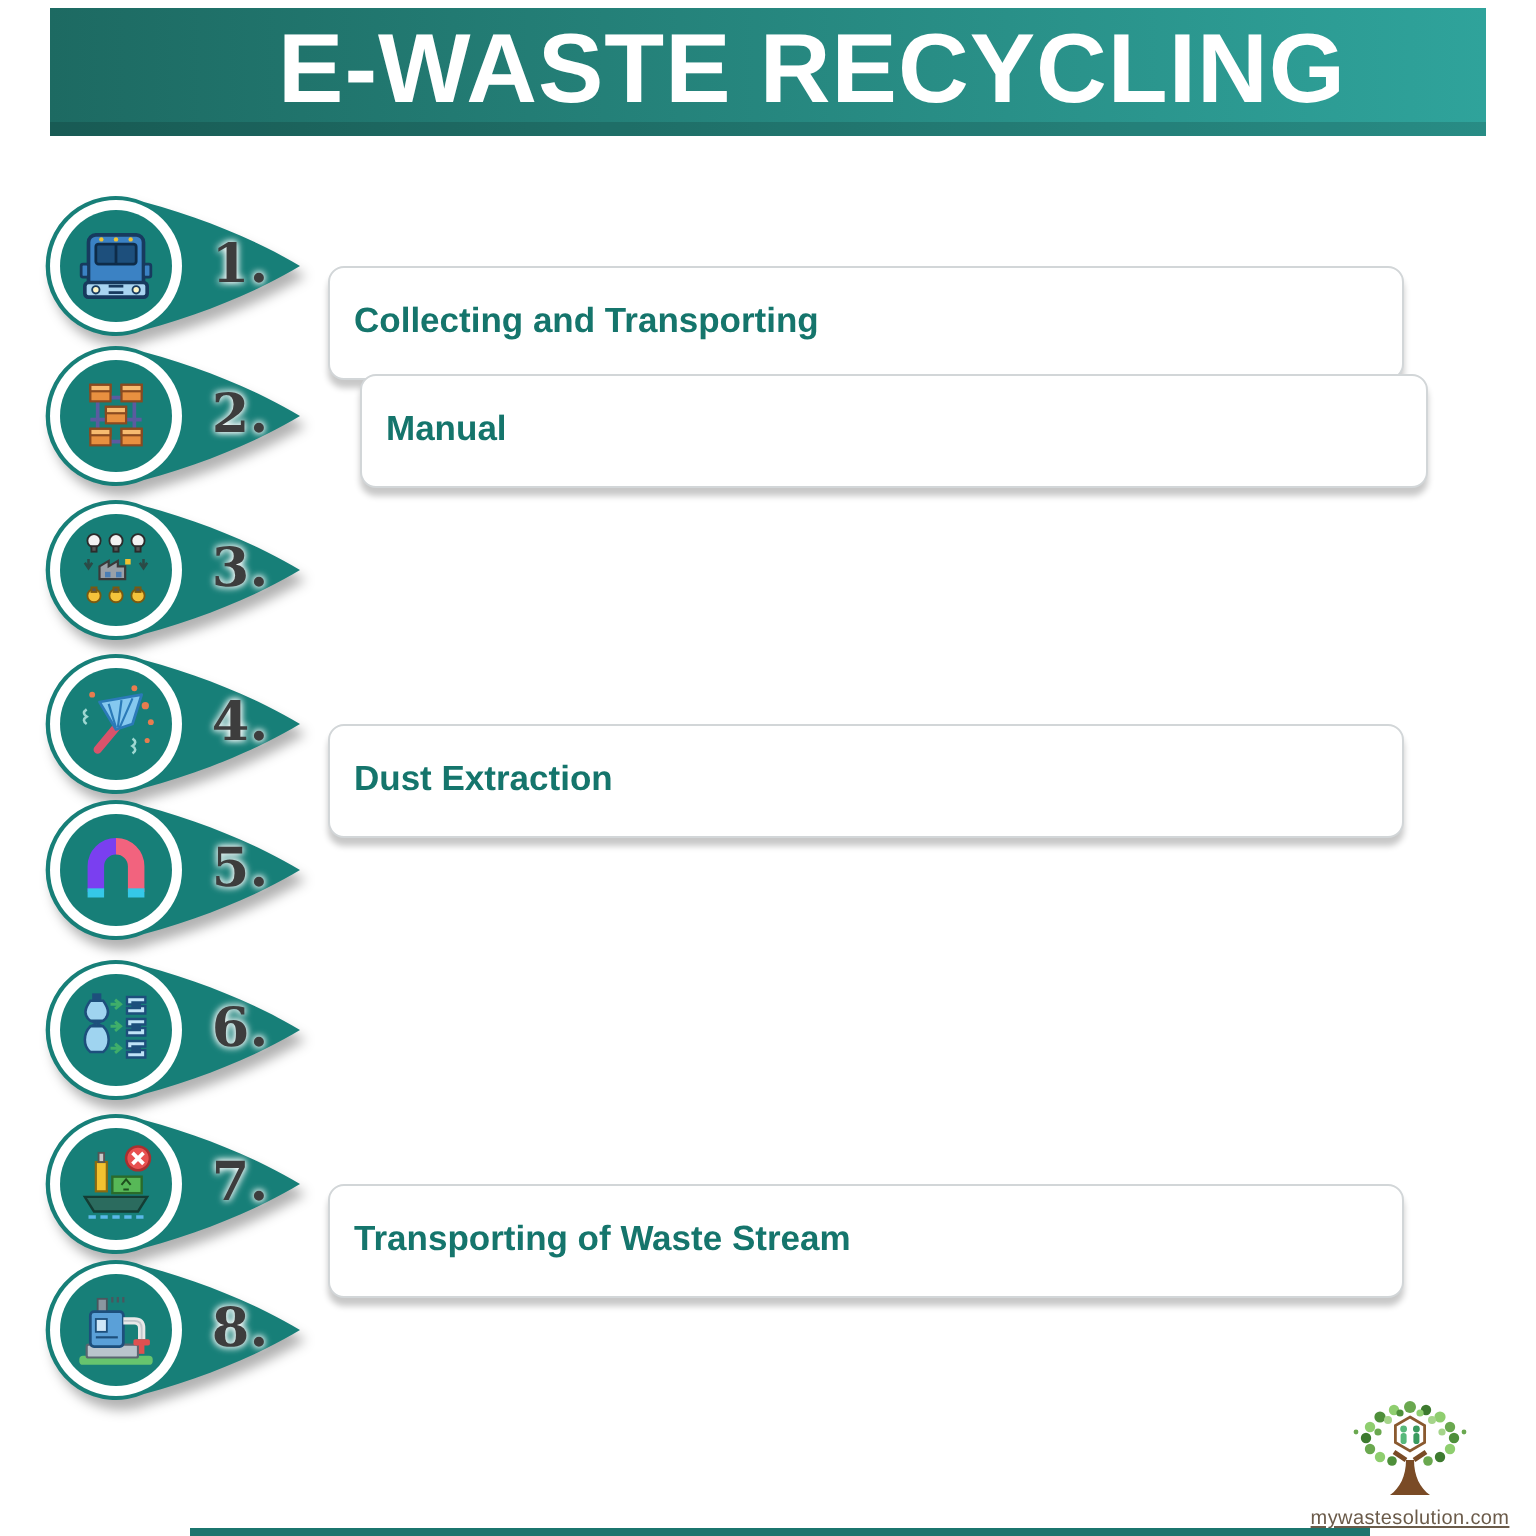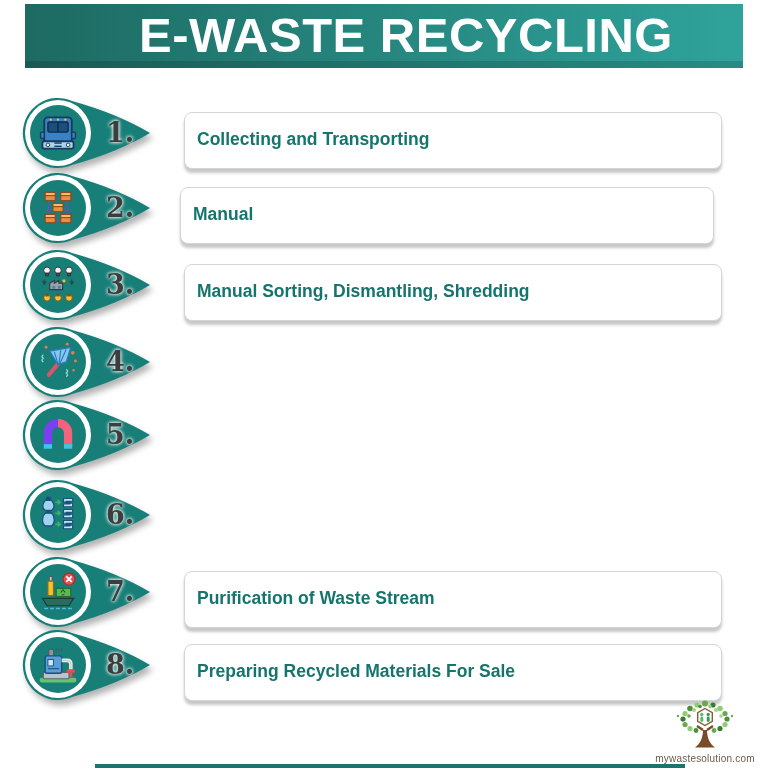--- a/index.html
+++ b/index.html
@@ -29,29 +29,29 @@
   .disc svg{width:44px;height:44px;}
 
   .num{position:absolute;left:98px;top:22px;width:44px;height:32px;
        font-family:"DejaVu Serif",serif;font-weight:bold;font-size:27px;color:#3d3d3d;
        text-align:center;line-height:32px;
        text-shadow:0 0 3px #ffffff,0 0 4px #ffffff;}
 
   .label-box{position:absolute;top:17px;height:55px;background:#ffffff;
        border:1px solid #d2d6d8;border-radius:8px;
        box-shadow:0 4px 3px rgba(0,0,0,0.22);}
-  .lb-a{left:184px;width:536px;}
+  .lb-a{left:164px;width:536px;margin-top:21px;}
   .lb-b{left:180px;width:532px;}
   .label-box span{display:block;padding-left:12px;line-height:53px;
        font-size:17.5px;font-weight:bold;color:#15756c;}
 
   
   .logo{position:absolute;left:645px;top:700px;width:120px;height:66px;text-align:center;}
   .logo svg{width:70px;height:50px;}
-  .logo-text{font-size:10px;color:#6b5b4a;letter-spacing:0.2px;margin-top:-1px;}
+  .logo-text{font-size:10px;color:#6b5b4a;letter-spacing:0.2px;margin-top:-1px;text-decoration:underline;}
 
   .bottom-bar{position:absolute;left:95px;bottom:0;width:590px;height:4px;background:#1b756e;}
 </style>
 </head>
 <body>
 
 <div class="page">
 
   <div class="banner">
     <h1>E-WASTE RECYCLING PROCESS</h1>
@@ -138,23 +138,20 @@
           <circle cx="12" cy="38" r="3.6" fill="#f5c33b"></circle>
             <rect x="10.6" y="33.5" width="2.8" height="2.5" fill="#555"></rect>
           <circle cx="24" cy="38" r="3.6" fill="#f5c33b"></circle>
             <rect x="22.6" y="33.5" width="2.8" height="2.5" fill="#555"></rect>
           <circle cx="36" cy="38" r="3.6" fill="#f5c33b"></circle>
             <rect x="34.6" y="33.5" width="2.8" height="2.5" fill="#555"></rect>
         </g>
       </svg>
     </div>
     <div class="num">3.</div>
-    <div class="label-box lb-a">
-      <span>Manual Sorting, Dismantling, Shredding</span>
-    </div>
   </div>
 
   <div class="row r4">
     <svg class="marker" viewBox="0 0 136 76">
       <path d="M52 6 C 82 14, 110 26, 130 38 C 110 50, 82 62, 52 70 A 35 35 0 1 1 52 6 Z" fill="#177f78"></path>
     </svg>
     <div class="ring"></div>
     <div class="disc">
       <svg viewBox="0 0 48 48">
         <path d="M24 26 L14 38" stroke="#d9536b" stroke-width="4.5" stroke-linecap="round"></path>
@@ -163,20 +160,23 @@
         <circle cx="40" cy="14" r="2" fill="#e87c4f"></circle>
         <circle cx="34" cy="4.5" r="1.6" fill="#e87c4f"></circle>
         <circle cx="43" cy="23" r="1.6" fill="#e87c4f"></circle>
         <circle cx="11" cy="8" r="1.6" fill="#e87c4f"></circle>
         <path d="M8 16 q-3 2 0 4 q-3 2 0 4" stroke="#9fd8d2" stroke-width="1.4" fill="none"></path>
         <path d="M33 32 q3 2 0 4 q3 2 0 4" stroke="#9fd8d2" stroke-width="1.4" fill="none"></path>
         <circle cx="41" cy="33" r="1.4" fill="#e87c4f"></circle>
       </svg>
     </div>
     <div class="num">4.</div>
+    <div class="label-box lb-a">
+      <span>Dust Extraction</span>
+    </div>
   </div>
 
   <div class="row r5">
     <svg class="marker" viewBox="0 0 136 76">
       <path d="M52 6 C 82 14, 110 26, 130 38 C 110 50, 82 62, 52 70 A 35 35 0 1 1 52 6 Z" fill="#177f78"></path>
     </svg>
     <div class="ring"></div>
     <div class="disc">
       <svg viewBox="0 0 48 48">
         <path d="M13 36 L13 22 A 11 11 0 0 1 24 11" stroke="#7a3ff0" stroke-width="9" fill="none"></path>
@@ -226,21 +226,21 @@
         <rect x="22" y="20" width="16" height="9" fill="#57b857" stroke="#2a6b2a" stroke-width="1.3"></rect>
         <path d="M27 24.5 l2.5 -3 l2.5 3 m-1 2.5 h-3" stroke="#1e4f1e" stroke-width="1.1" fill="none"></path>
         <circle cx="36" cy="10" r="6.5" fill="#e85050" stroke="#a83030" stroke-width="1.4"></circle>
         <path d="M33 7 l6 6 m0 -6 l-6 6" stroke="#ffffff" stroke-width="2"></path>
         <path d="M7 31 h34 l-5 8 h-24 z" fill="#2b6b5e" stroke="#143d34" stroke-width="1.3"></path>
         <path d="M9 42 h30" stroke="#5ab8e8" stroke-width="1.8" stroke-dasharray="4 2.5"></path>
       </svg>
     </div>
     <div class="num">7.</div>
     <div class="label-box lb-a">
-      <span>Purification of Waste Stream</span>
+      <span>Transporting of Waste Stream</span>
     </div>
   </div>
 
   <div class="row r8">
     <svg class="marker" viewBox="0 0 136 76">
       <path d="M52 6 C 82 14, 110 26, 130 38 C 110 50, 82 62, 52 70 A 35 35 0 1 1 52 6 Z" fill="#177f78"></path>
     </svg>
     <div class="ring"></div>
     <div class="disc">
       <svg viewBox="0 0 48 48">
@@ -251,23 +251,20 @@
         <rect x="10" y="14" width="18" height="19" rx="2" fill="#5aa0d8" stroke="#1d4f7c" stroke-width="1.5"></rect>
         <rect x="13" y="18" width="6" height="7" fill="#cfe6f7" stroke="#1d4f7c" stroke-width="1"></rect>
         <line x1="13" y1="28" x2="25" y2="28" stroke="#1d4f7c" stroke-width="1.2"></line>
         <path d="M28 19 h6 q4 0 4 4 v6" stroke="#e8e8e8" stroke-width="4" fill="none"></path>
         <path d="M28 19 h6 q4 0 4 4 v6" stroke="#9aa5ad" stroke-width="1" fill="none" opacity="0.5"></path>
         <rect x="33.5" y="29" width="9" height="3.5" rx="1" fill="#e05050"></rect>
         <rect x="36.5" y="32" width="3" height="5" fill="#e05050"></rect>
       </svg>
     </div>
     <div class="num">8.</div>
-    <div class="label-box lb-a">
-      <span>Preparing Recycled Materials For Sale</span>
-    </div>
   </div>
 
   <div class="logo">
     <svg viewBox="0 0 70 50">
       <g fill="#6aa84f">
         <circle cx="35" cy="3.5" r="3"></circle>
           <circle cx="27" cy="5" r="2.6" fill="#8fce6f"></circle>
           <circle cx="43" cy="5" r="2.6" fill="#3d7a2f"></circle>
         <circle cx="20" cy="8.5" r="2.8" fill="#4e8f3a"></circle>
           <circle cx="50" cy="8.5" r="2.8" fill="#8fce6f"></circle>

